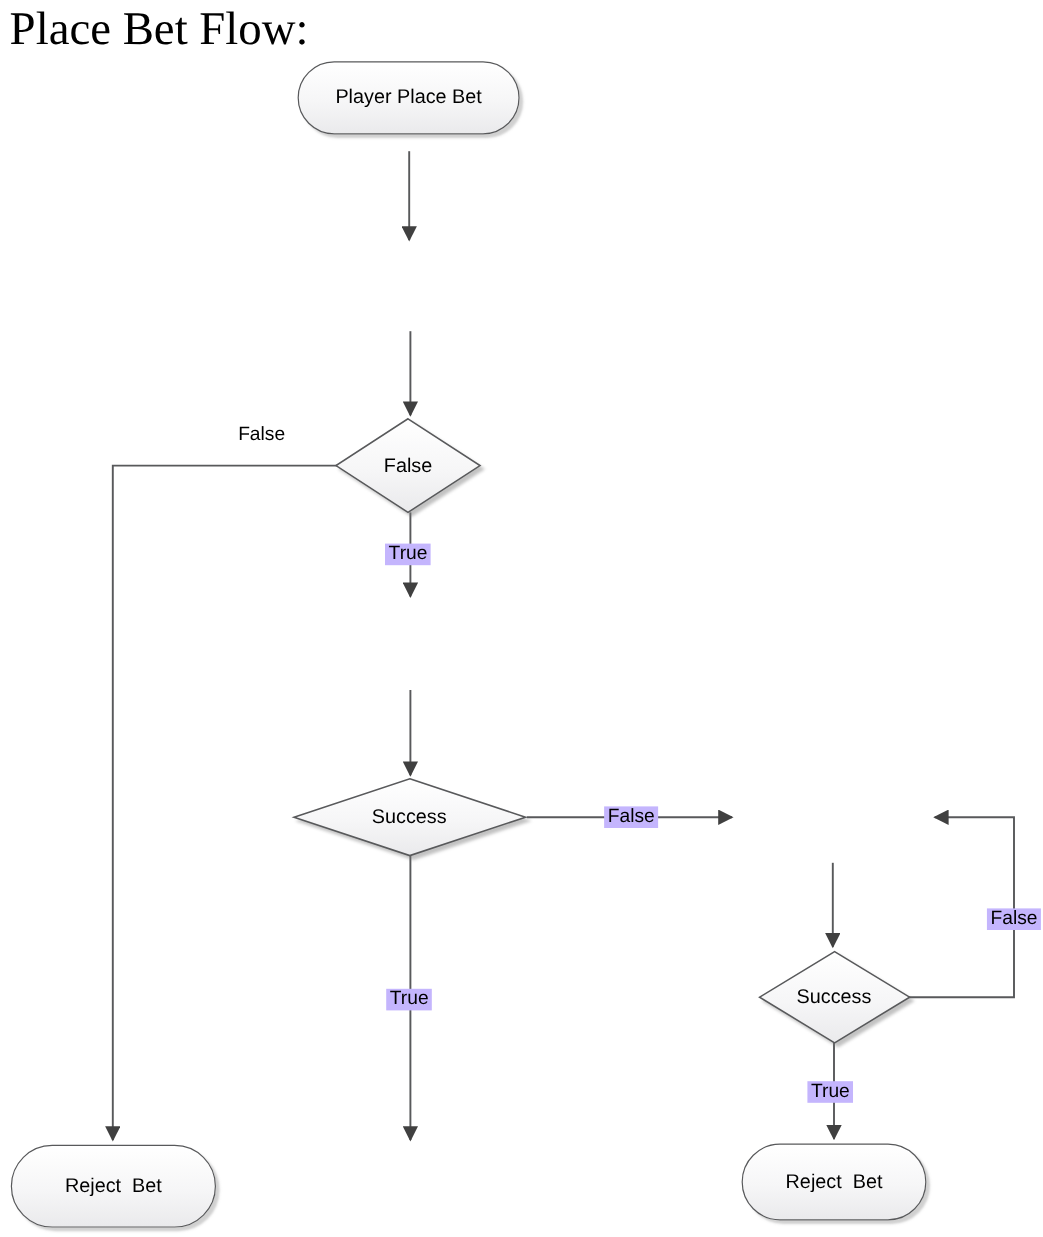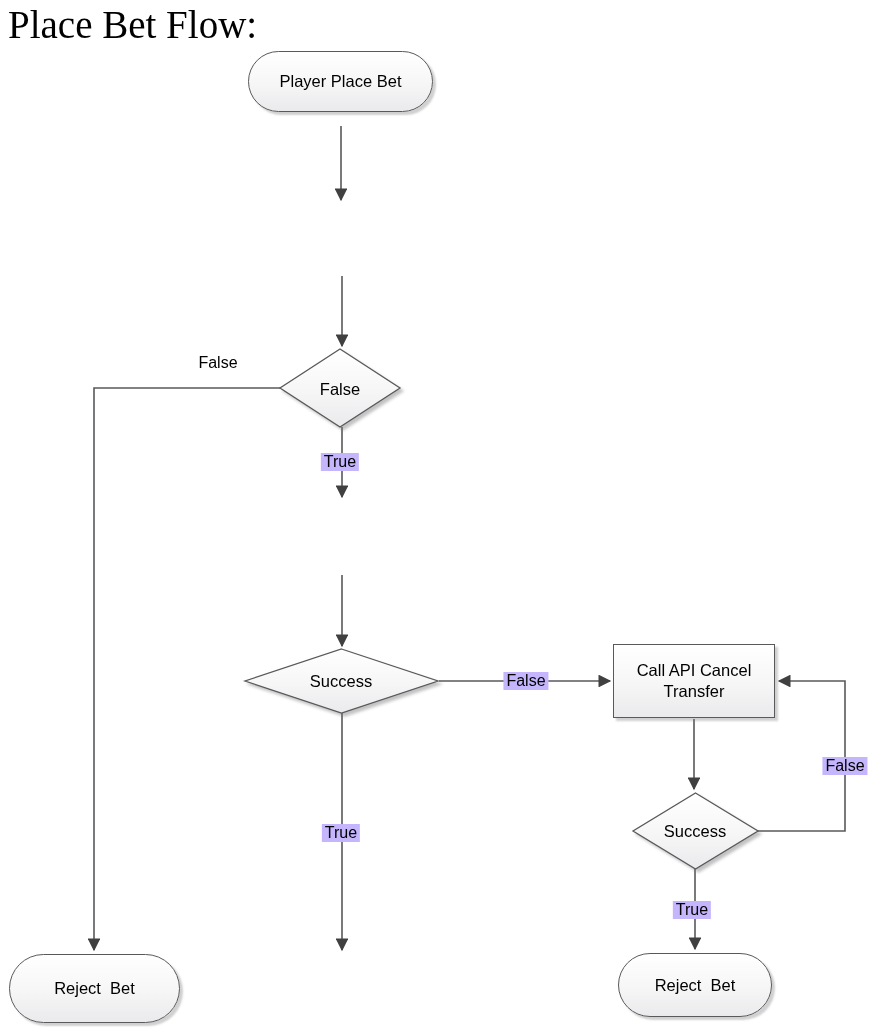--- a/index.html
+++ b/index.html
@@ -106,21 +106,20 @@
       <polygon class="diamond-poly" points="340,349 400,388 340,427 280,388"></polygon>
       <polygon class="diamond-poly" points="341.5,649 438,681 341.5,713 245,681"></polygon>
       <polygon class="diamond-poly" points="695.5,793 758,831 695.5,869 633,831"></polygon>
     </g>
   </svg>
 
   <div class="node terminator" style="left:248px; top:51px; width:185px; height:61px;">Player Place Bet</div>
 
 
 
-  <div class="node" style="left:613px; top:644px; width:162px; height:74px; padding:0 22px;">Call API Cancel Transfer</div>
 
   <div class="node terminator" style="left:9px; top:954px; width:171px; height:69px;">Reject  Bet</div>
 
 
   <div class="node terminator" style="left:618px; top:953px; width:154px; height:64px;">Reject  Bet</div>
 
   <div class="diamond-label" style="left:340px; top:389px;">False</div>
   <div class="diamond-label" style="left:341px; top:681px;">Success</div>
   <div class="diamond-label" style="left:695px; top:831px;">Success</div>
 

